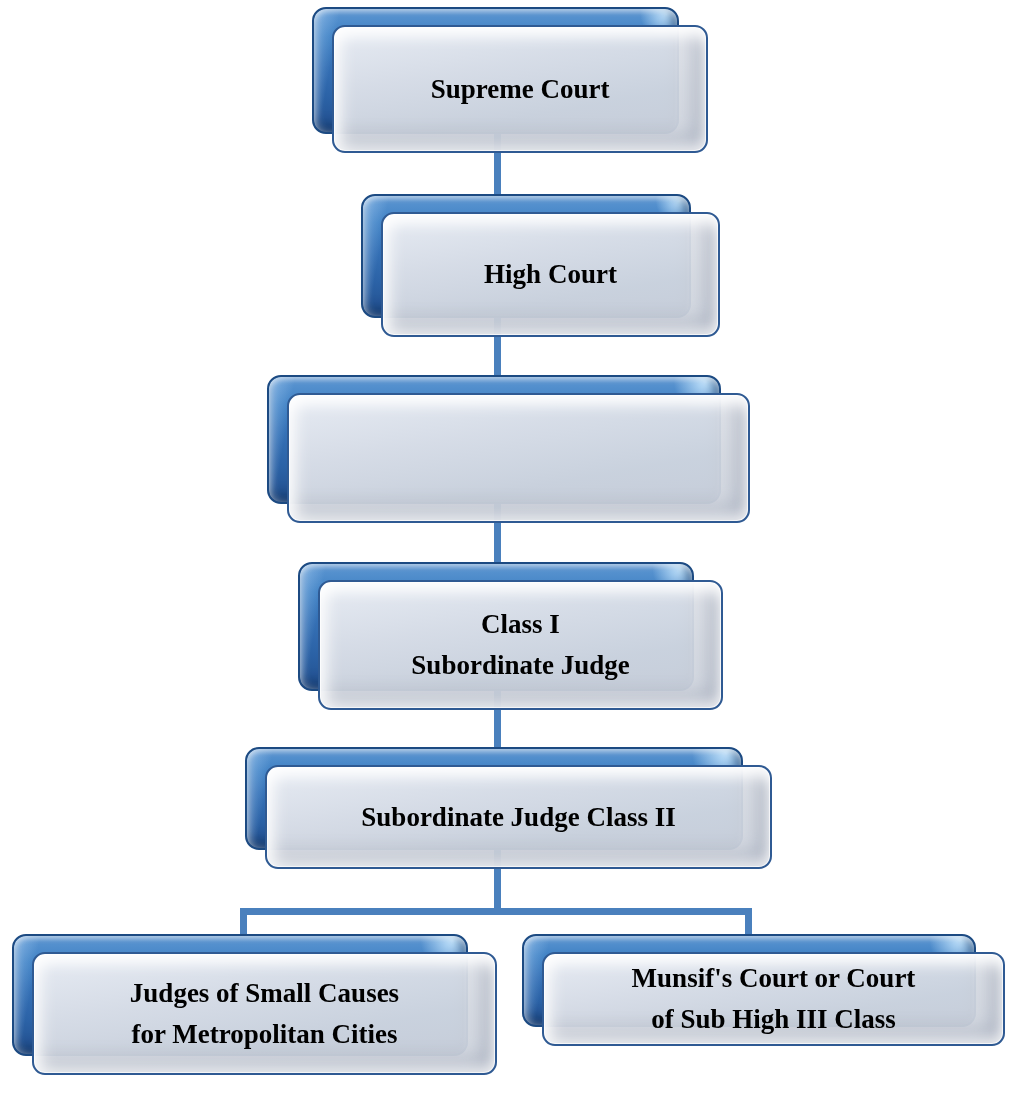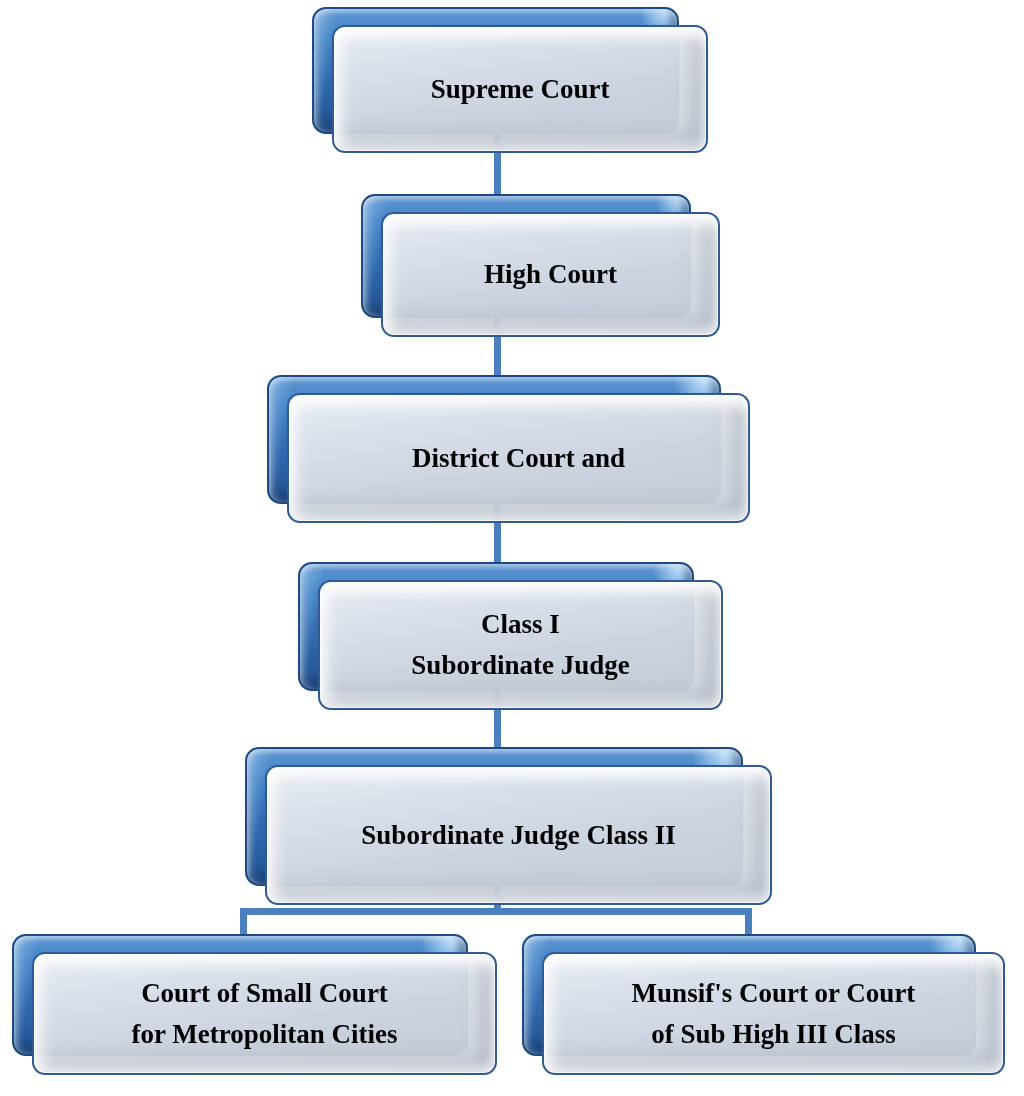--- a/index.html
+++ b/index.html
@@ -80,23 +80,23 @@
     line-height: 41px;
     color: #000000;
   }
   .label span { display: block; white-space: nowrap; }
 
   
   .n1 { left: 332px; top:  25px; width: 376px; height: 128px; }
   .n2 { left: 345px; top: 212px; width: 339px; height: 125px; margin-left: 36px; }
   .n3 { left: 287px; top: 393px; width: 463px; height: 130px; }
   .n4 { left: 318px; top: 580px; width: 405px; height: 130px; }
-  .n5 { left: 265px; top: 765px; width: 507px; height: 140px; }
+  .n5 { left: 265px; top: 765px; width: 507px; height: 104px; }
   .n6 { left:  32px; top: 952px; width: 465px; height: 123px; }
-  .n7 { left: 542px; top: 952px; width: 463px; height: 123px; }
+  .n7 { left: 542px; top: 952px; width: 463px; height: 94px; }
 </style>
 </head>
 <body>
 
 <div class="canvas">
 
   <div class="edge edge-main"></div>
   <div class="edge edge-h"></div>
   <div class="edge edge-drop-l"></div>
   <div class="edge edge-drop-r"></div>
@@ -116,21 +116,20 @@
       <div class="label">
         <span>High Court</span>
       </div>
     </div>
   </div>
 
   <div class="node n3">
     <div class="back"></div>
     <div class="front">
       <div class="label">
-        <span>District Court and</span>
       </div>
     </div>
   </div>
 
   <div class="node n4">
     <div class="back"></div>
     <div class="front">
       <div class="label">
         <span>Class I</span>
         <span>Subordinate Judge</span>
@@ -144,21 +143,21 @@
       <div class="label">
         <span>Subordinate Judge Class II</span>
       </div>
     </div>
   </div>
 
   <div class="node n6">
     <div class="back"></div>
     <div class="front">
       <div class="label">
-        <span>Court of Small Court</span>
+        <span>Judges of Small Causes</span>
         <span>for Metropolitan Cities</span>
       </div>
     </div>
   </div>
 
   <div class="node n7">
     <div class="back"></div>
     <div class="front">
       <div class="label">
         <span>Munsif's Court or Court</span>

